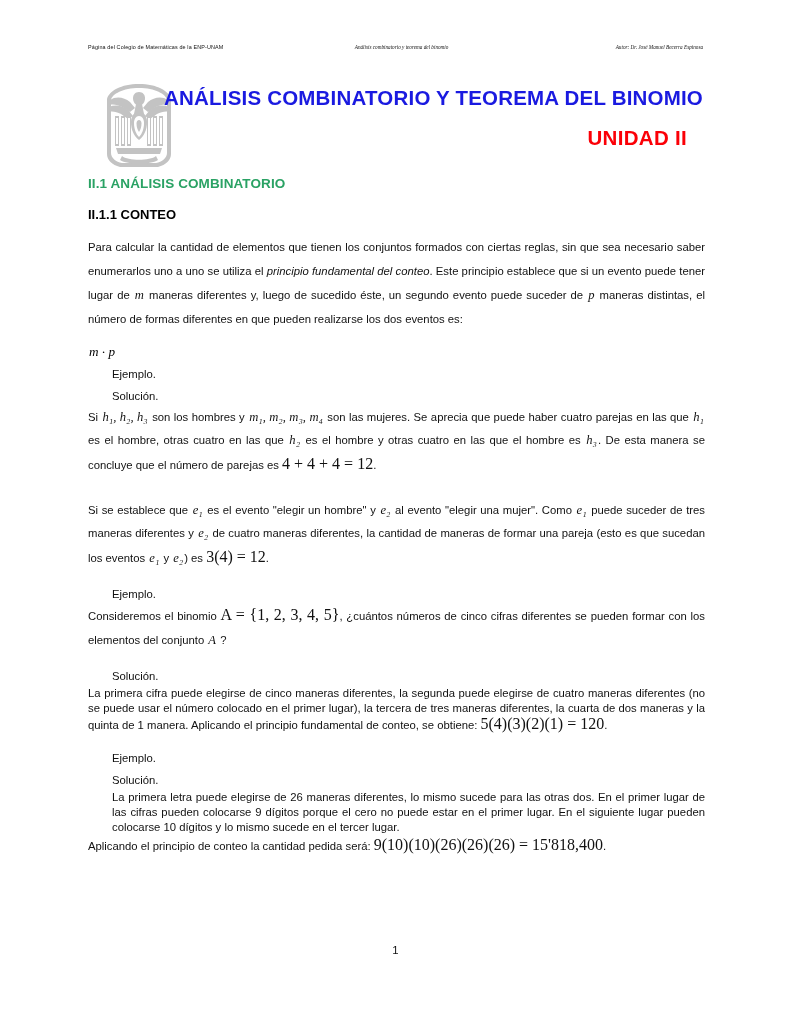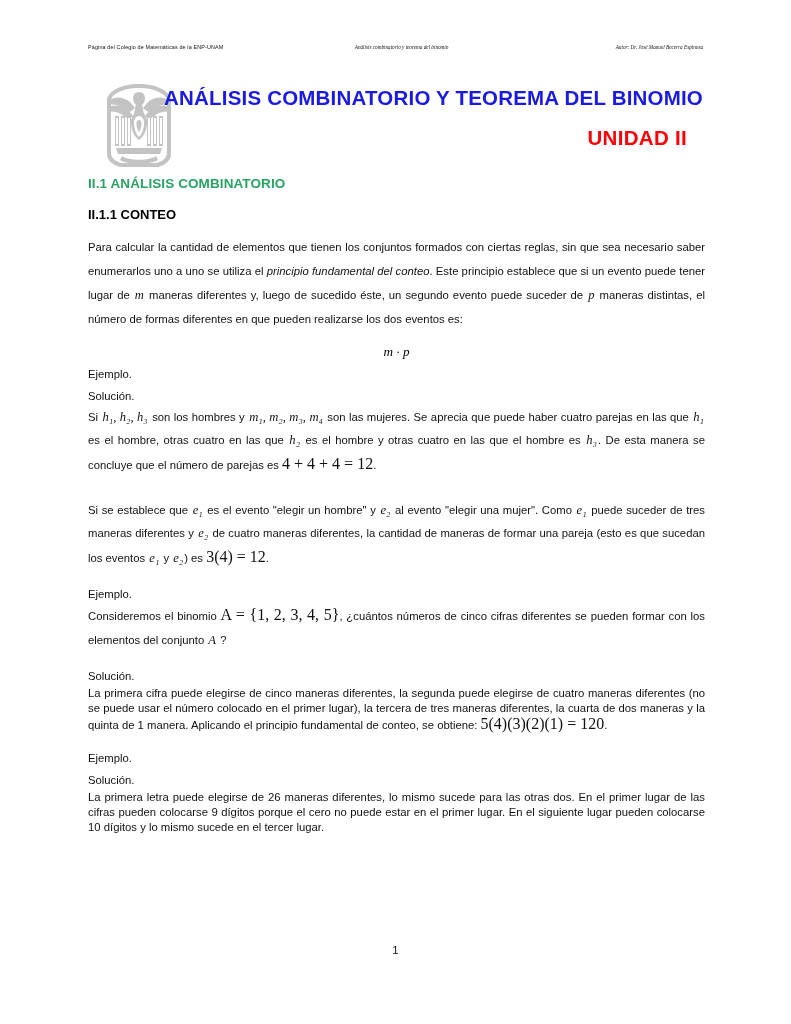--- a/index.html
+++ b/index.html
@@ -110,41 +110,41 @@
     color: #000;
     margin: 0 0 13px 0;
   }
   p {
     margin: 0 0 11px 0;
     font-size: 11.3px;
     line-height: 15.4px;
     color: #111;
   }
   p.justify { text-align: justify; }
-  p.tight { margin-bottom: 1px; }
+  p.tight { margin-bottom: 1px; margin-left: 24px; }
   p.loose { line-height: 23px; }
   p.semiloose { line-height: 24px; }
   .gap-sm { height: 6px; }
   .gap-md { height: 11px; }
   .it { font-style: italic; }
 
   
   .m {
     font-family: "Liberation Serif", serif;
     font-style: italic;
     font-size: 12.6px;
     padding: 0 1px;
   }
   .m-up {
     font-family: "Liberation Serif", serif;
     font-style: normal;
     font-size: 16px;
   }
   .display {
-    text-align: center;
+    text-align: left;
     margin: 6px 0 7px 0;
   }
   .display .m { font-size: 13.2px; }
 
   
   .page-number {
     position: absolute;
     left: 0;
     right: 0;
     top: 944px;
@@ -242,18 +242,19 @@
     <p class="justify"><span>La primera cifra puede elegirse de cinco maneras diferentes, la segunda puede elegirse de cuatro maneras diferentes (no se puede usar el número colocado en el primer lugar), la tercera de tres maneras diferentes, la cuarta de dos maneras y la quinta de 1 manera. Aplicando el principio fundamental de conteo, se obtiene: </span><span class="m-up">5(4)(3)(2)(1) = 120</span><span>.</span></p>
 
     <div class="gap-sm"></div>
 
     <p class="tight">Ejemplo.</p>
 
     <div class="gap-sm"></div>
 
     <p class="tight">Solución.</p>
     <p class="justify tight">La primera letra puede elegirse de 26 maneras diferentes, lo mismo sucede para las otras dos. En el primer lugar de las cifras pueden colocarse 9 dígitos porque el cero no puede estar en el primer lugar. En el siguiente lugar pueden colocarse 10 dígitos y lo mismo sucede en el tercer lugar.</p>
+    <p class="justify"><span>Aplicando el principio de conteo la cantidad pedida será: </span><span class="m-up">9(10)(10)(26)(26)(26) = 15'818,400</span><span>.</span></p>
 
   </div>
 
   <div class="page-number">1</div>
 
 </div>
 
 </body></html>

